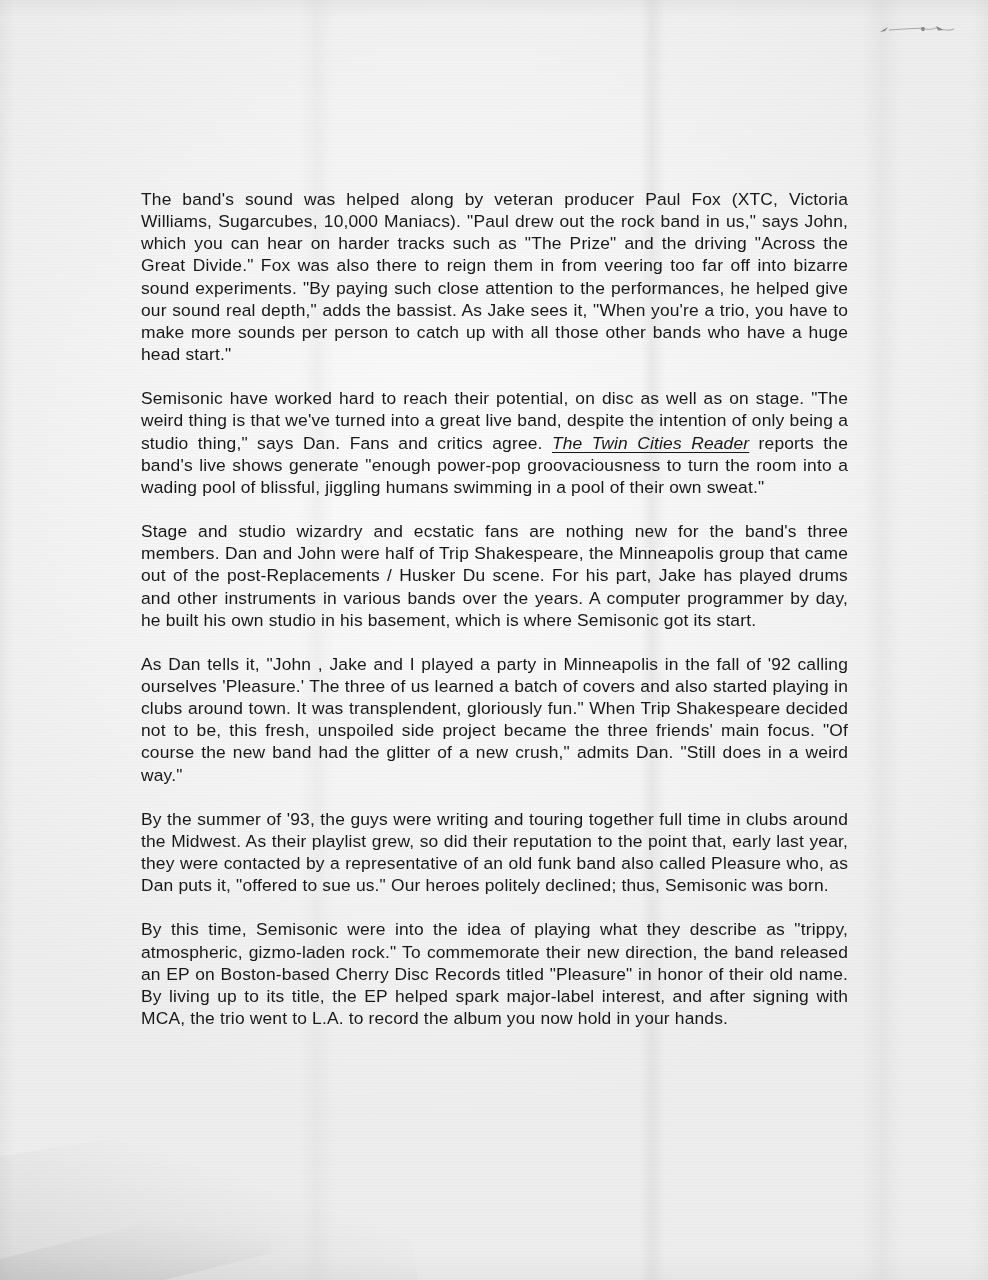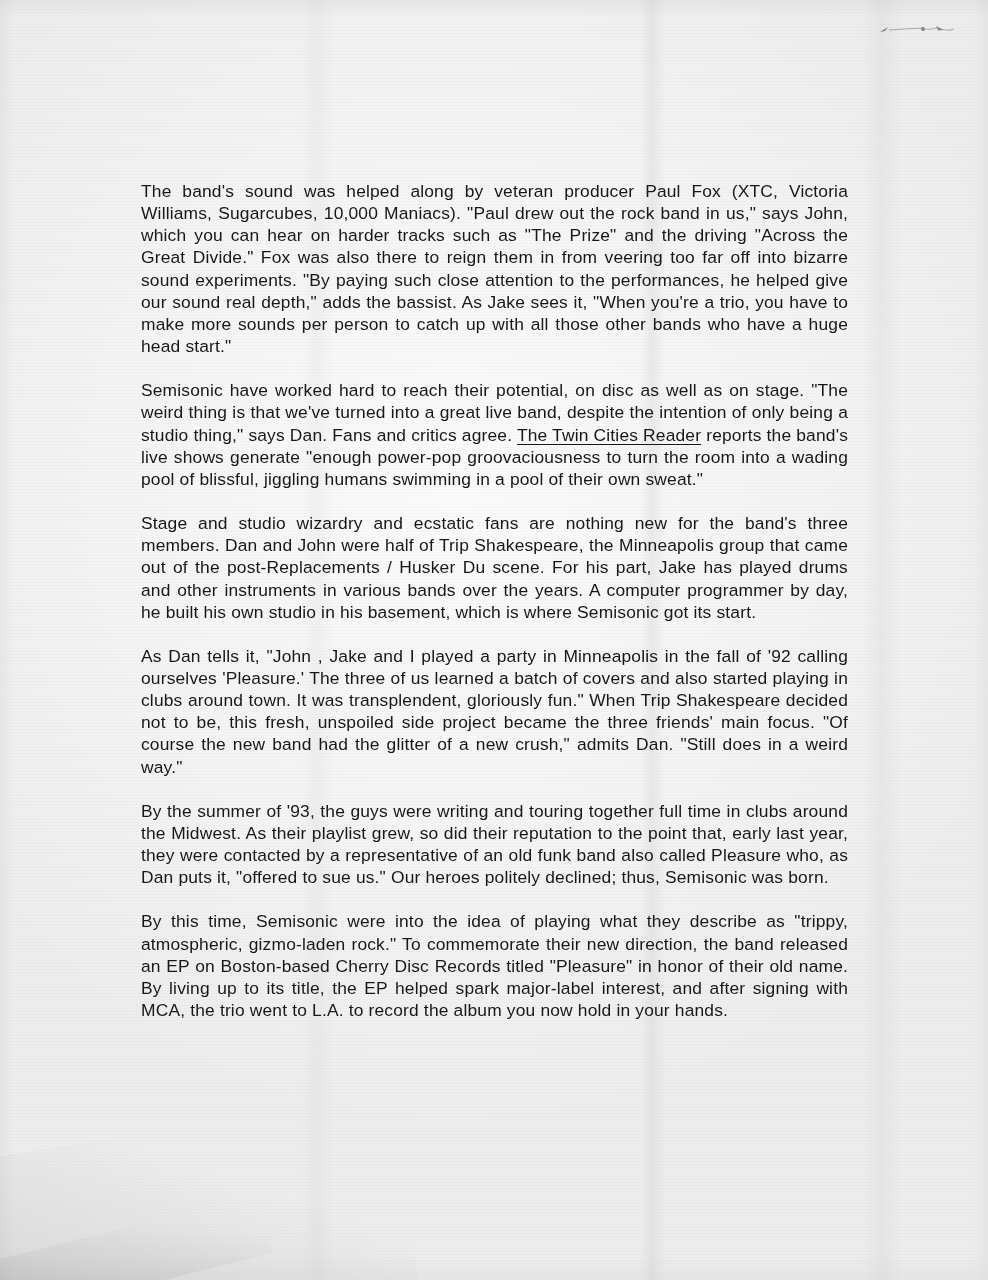--- a/index.html
+++ b/index.html
@@ -94,31 +94,32 @@
     width: 707px;
     font-size: 17.4px;
     line-height: 22.15px;
     color: #17181a;
     text-align: justify;
     text-justify: inter-word;
     letter-spacing: 0.01em;
     -webkit-font-smoothing: none;
   }
   #article p {
-    margin: 0 0 22px 0;
+    margin: 8px 0 22px 0;
     text-align: justify;
     
   }
   #article p:last-child { margin-bottom: 0; }
 
   
   .u {
     text-decoration: underline;
     text-decoration-thickness: 1.3px;
     text-underline-offset: 2.5px;
+    font-style: italic;
   }
 </style>
 </head>
 <body>
 
 <div id="page">
 
   <div class="edge-top"></div>
   <div class="fold fold-b"></div>
   <div class="fold fold-a"></div>

